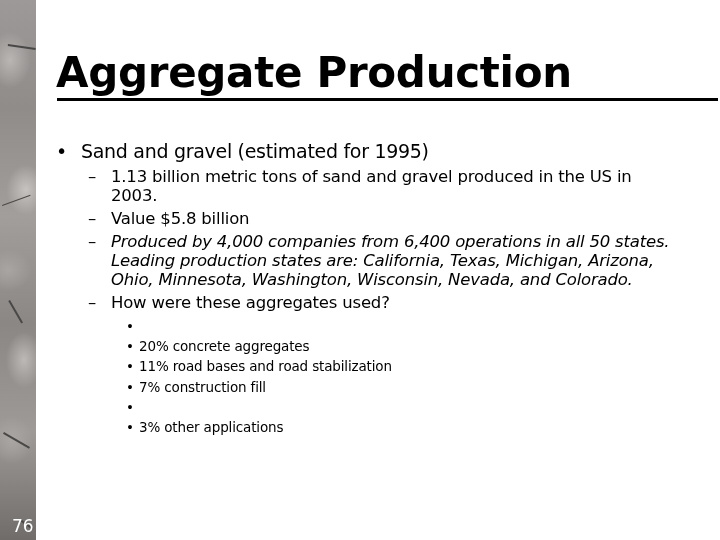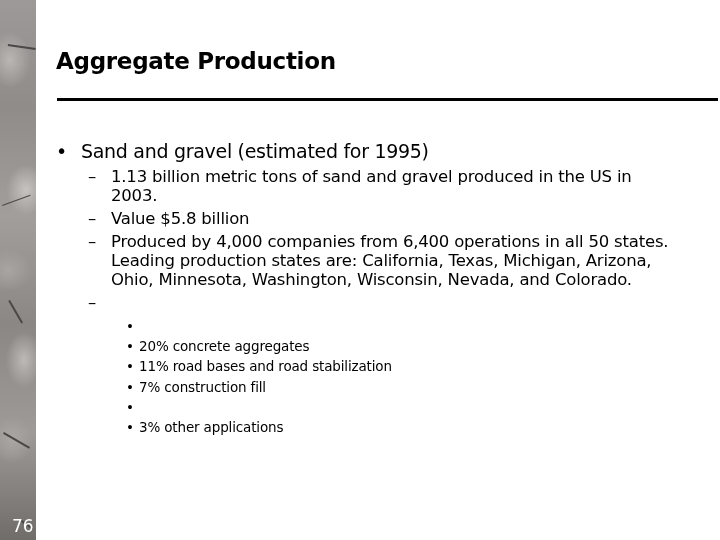--- a/index.html
+++ b/index.html
@@ -21,21 +21,21 @@
     }
     .stone-crack {
       position: absolute; background: #4a4846; transform-origin: left top;
     }
     .page-number {
       position: absolute; left: 12px; top: 516px;
       font-family: "DejaVu Sans", sans-serif; font-size: 17px; color: #ffffff;
     }
     .title {
       position: absolute; left: 56px; top: 48px;
-      font-family: "DejaVu Sans", sans-serif; font-weight: bold; font-size: 23px;
+      font-family: "DejaVu Sans", sans-serif; font-weight: bold; font-size: 42px;
       letter-spacing: -0.3px; margin: 0;
     }
     .title-rule {
       position: absolute; left: 57px; top: 98px; width: 661px; height: 3px; background: #000;
     }
     .content {
       position: absolute; left: 56px; top: 140px; width: 650px;
       font-family: "DejaVu Sans", sans-serif;
     }
     .l1 { display: flex; font-size: 19px; line-height: 23px; margin-bottom: 3px; letter-spacing: -0.3px; }
@@ -71,24 +71,25 @@
   <div class="l2">
     <span class="mark">–</span>
     <span style="width:560px;">1.13 billion metric tons of sand and gravel produced in the US in 2003.</span>
   </div>
   <div class="l2">
     <span class="mark">–</span>
     <span>Value $5.8 billion</span>
   </div>
   <div class="l2">
     <span class="mark">–</span>
-    <span style="width:560px;">Produced by 4,000 companies from 6,400 operations in all 50 states. Leading production states are: California, Texas, Michigan, Arizona, Ohio, Minnesota, Washington, Wisconsin, Nevada, and Colorado.</span>
+    <span style="width:560px;font-style:italic;">Produced by 4,000 companies from 6,400 operations in all 50 states. Leading production states are: California, Texas, Michigan, Arizona, Ohio, Minnesota, Washington, Wisconsin, Nevada, and Colorado.</span>
   </div>
   <div class="l2">
     <span class="mark">–</span>
+    <span>How were these aggregates used?</span>
   </div>
 
   <div class="l3wrap">
     <div class="l3">
       <span class="mark">•</span>
     </div>
     <div class="l3">
       <span class="mark">•</span>
       <span>20% concrete aggregates</span>
     </div>

